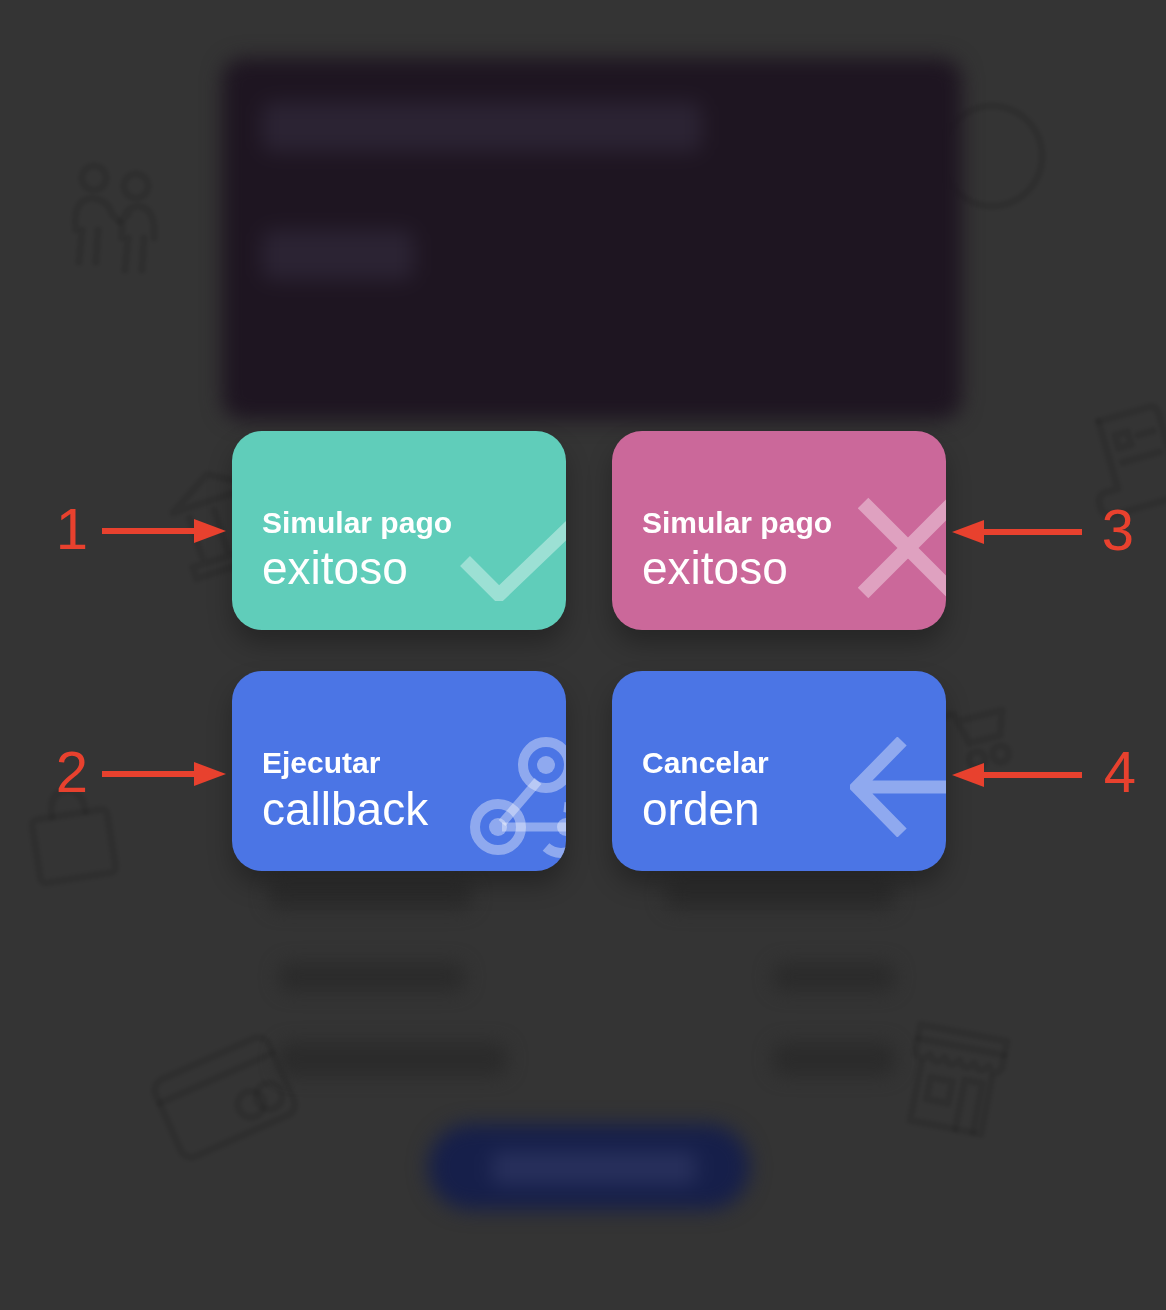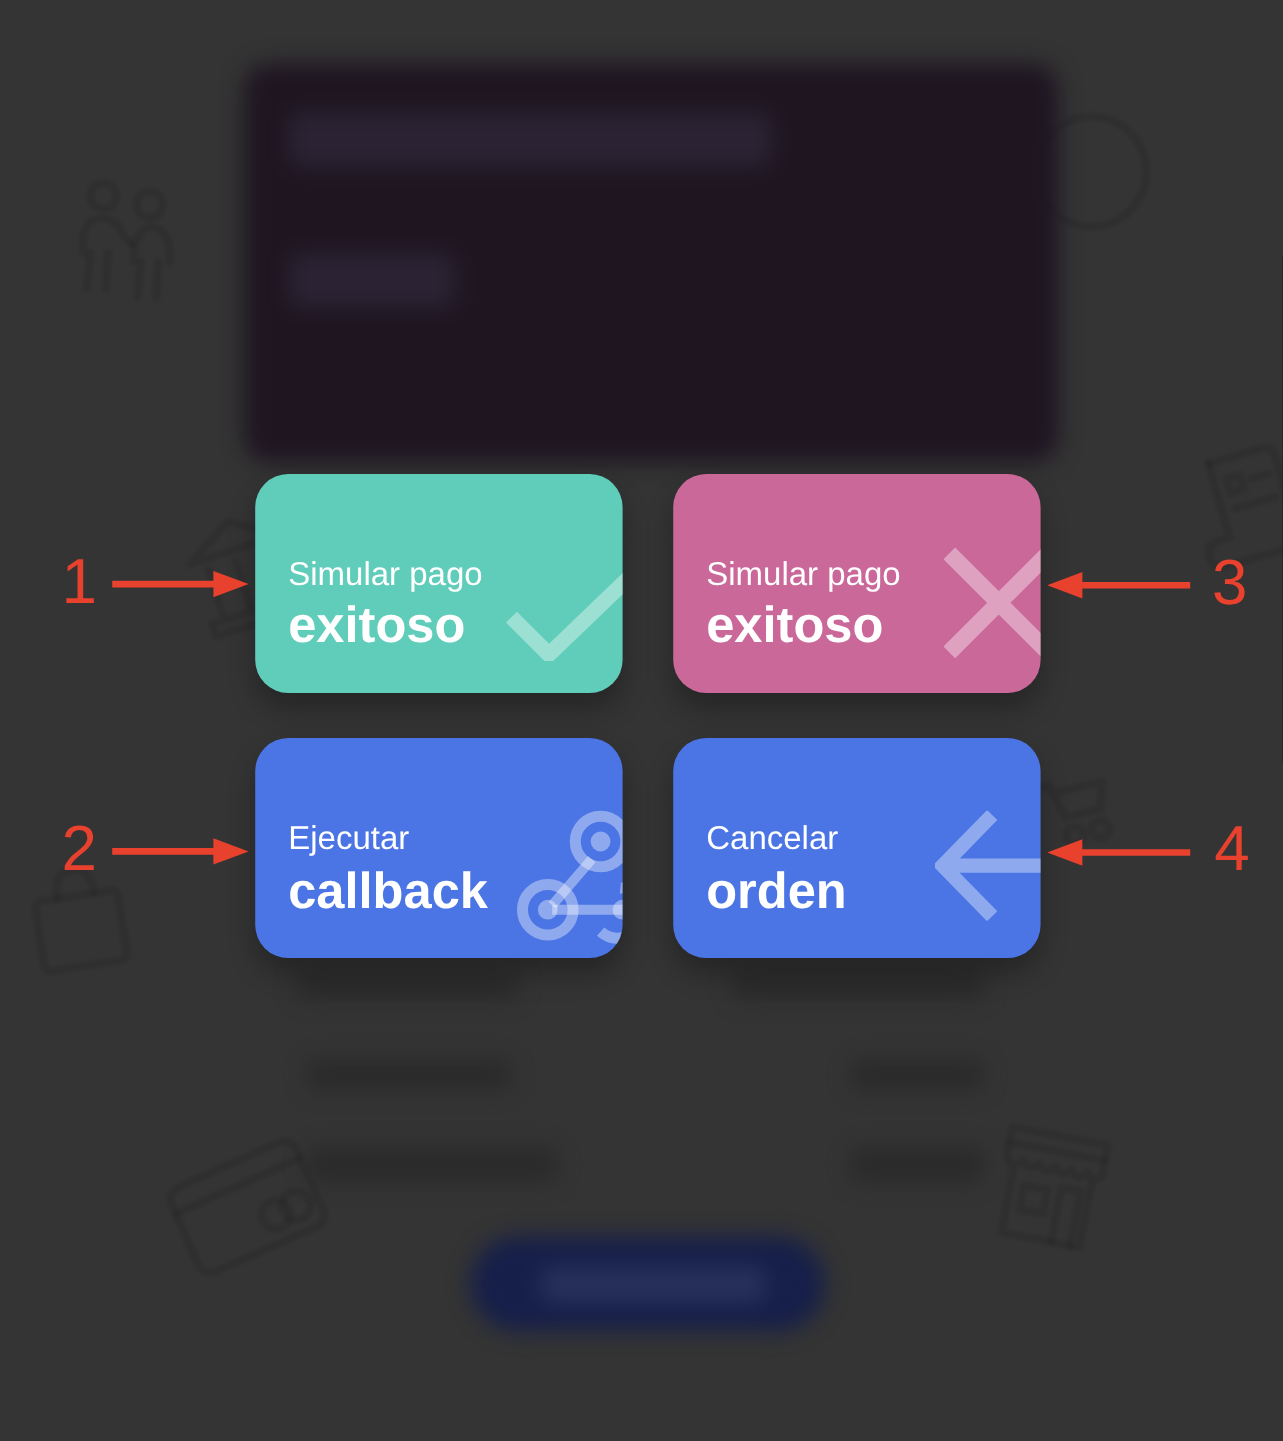--- a/index.html
+++ b/index.html
@@ -57,22 +57,22 @@
   
   .action-btn{
     position:absolute;width:334px;height:199px;
     border-radius:30px;border:none;cursor:pointer;
     overflow:hidden;text-align:left;
     padding:40px 0 0 30px;
     box-shadow:0 14px 24px rgba(0,0,0,.28);
     z-index:10;color:#fff;
     font-family:"Liberation Sans", sans-serif;
   }
-  .action-btn .l1{display:block;font-size:30px;font-weight:400;line-height:1.15;}
-  .action-btn .l2{display:block;font-size:46px;font-weight:700;line-height:1.12;margin-top:3px;}
+  .action-btn .l1{display:block;font-size:30px;font-weight:700;line-height:1.15;}
+  .action-btn .l2{display:block;font-size:46px;font-weight:400;line-height:1.12;margin-top:3px;}
   #btn-success{left:232px;top:431px;background:#60cdba;}
   #btn-fail{left:612px;top:431px;background:#cb689a;}
   #btn-callback{left:232px;top:671px;background:#4b75e5;height:200px;}
   #btn-cancel{left:612px;top:671px;background:#4b75e5;height:200px;}
   .btn-icon{position:absolute;pointer-events:none;}
   .overlay-stroke{stroke:rgba(255,255,255,.38);fill:none;}
 
   
   .anno-num{
     position:absolute;z-index:20;

